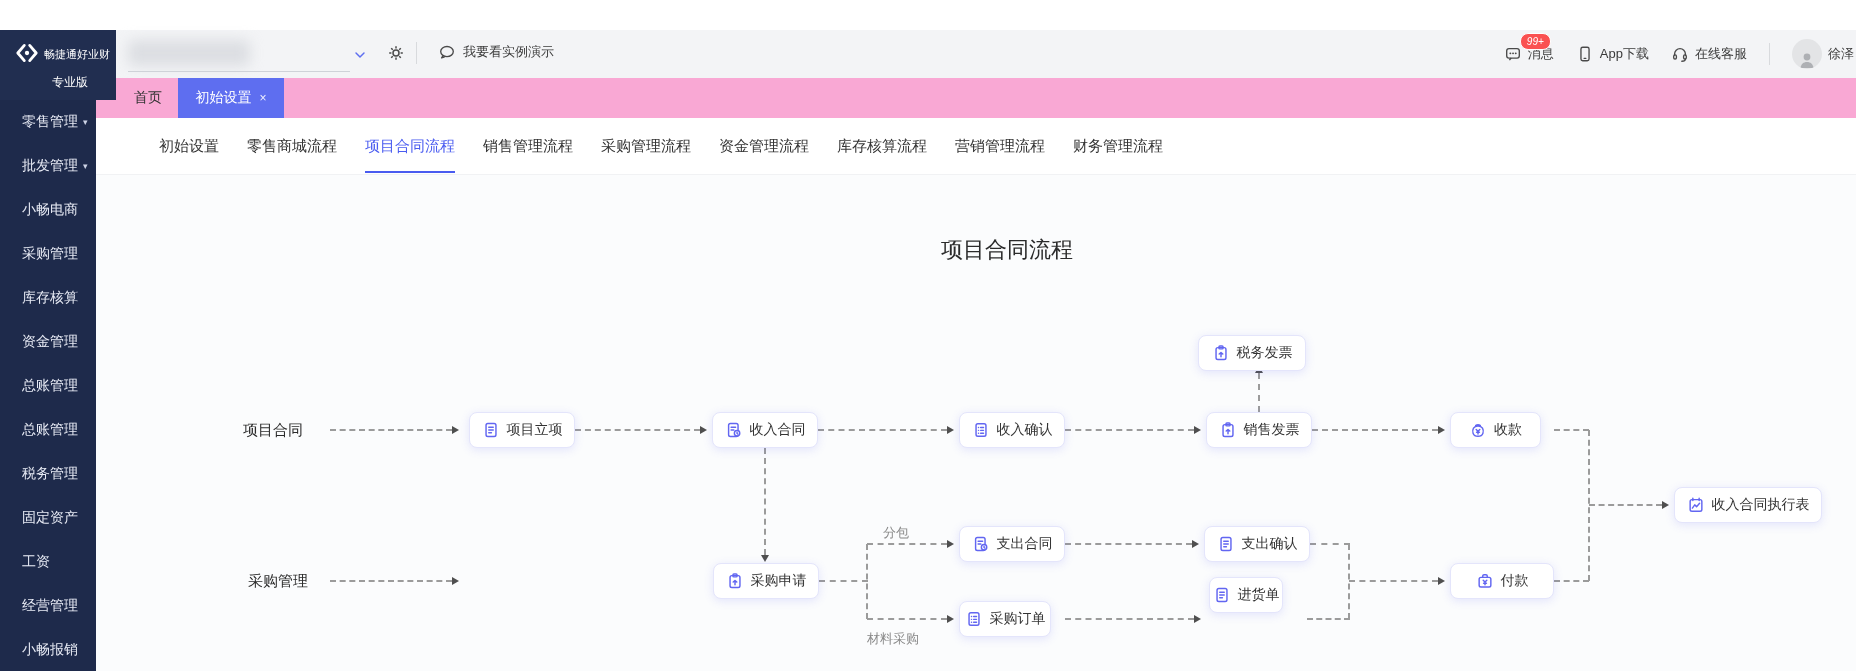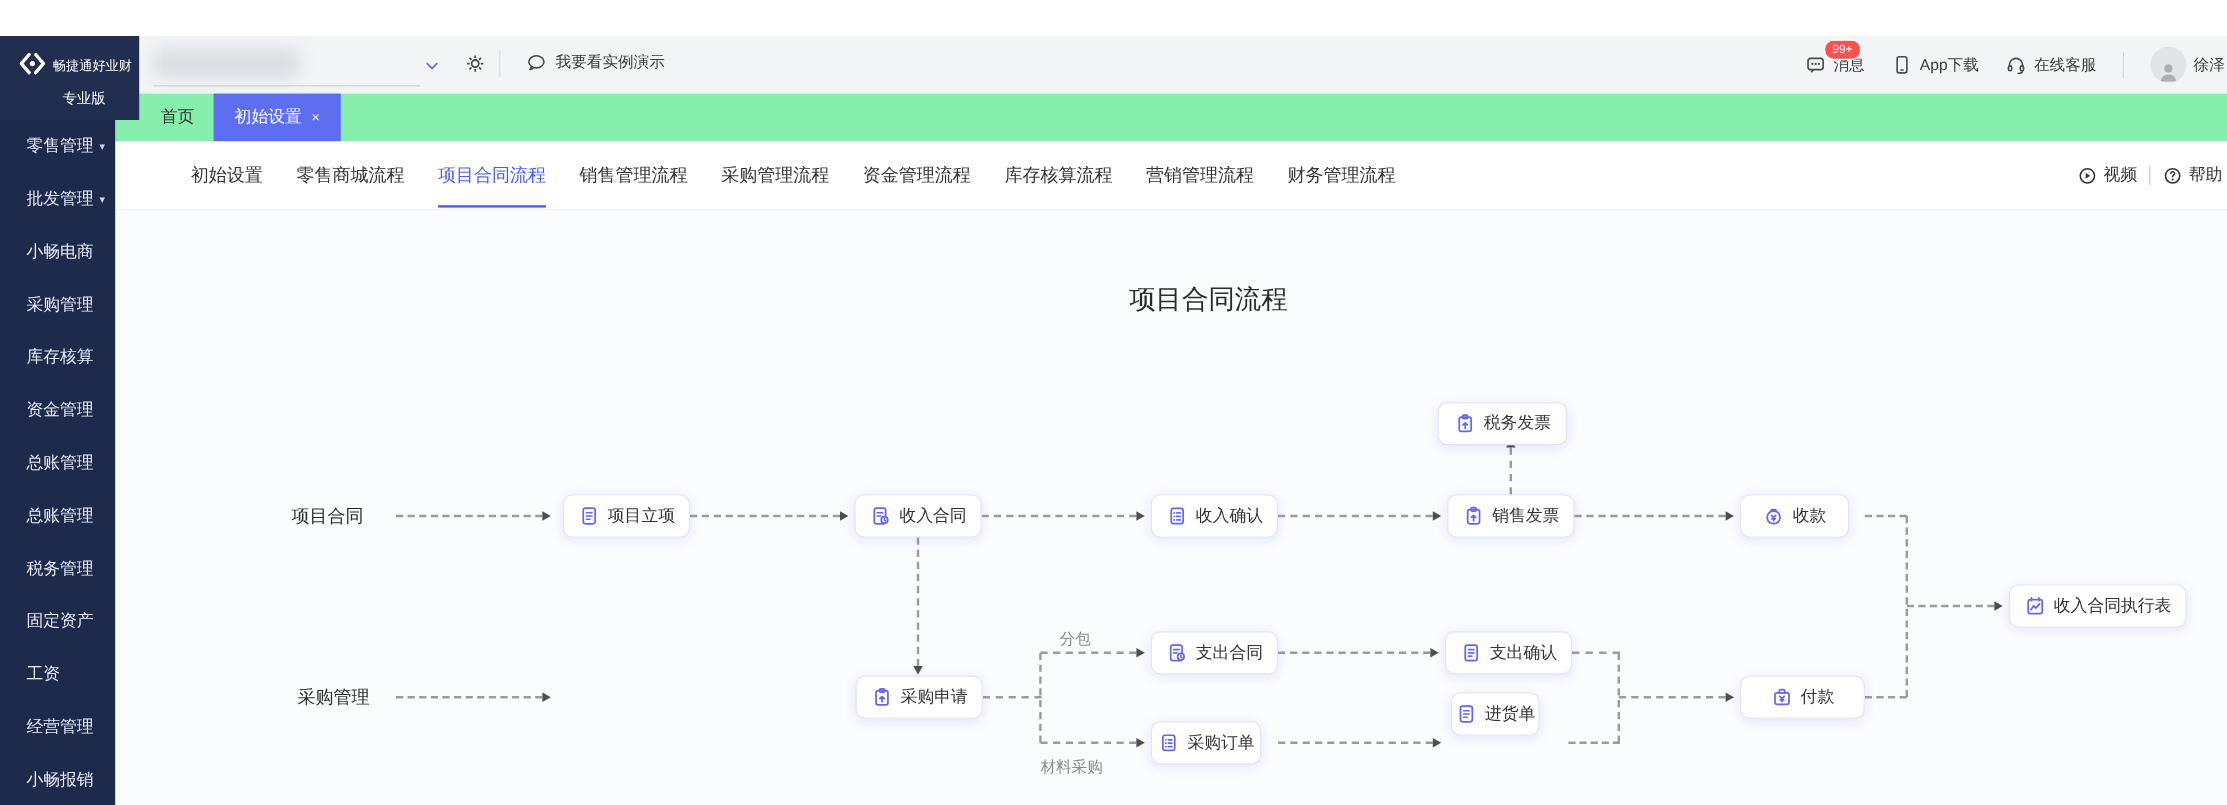--- a/index.html
+++ b/index.html
@@ -21,26 +21,26 @@
   #topbar{left:96px;top:30px;right:0;height:48px;background:#f3f4f6;}
   #blurblob{position:absolute;left:32px;top:10px;width:122px;height:26px;background:#c9ccd2;filter:blur(7px);opacity:.55;border-radius:4px;}
   #cunderline{position:absolute;left:32px;top:41px;width:222px;height:1px;background:#cfd2d8;}
   .tbicon{display:inline-block;vertical-align:middle;}
   #chev{position:absolute;left:256px;top:17px;color:#5e6ef0;}
   #gear{position:absolute;left:290px;top:13px;color:#4a4a4a;}
   #tbdiv1{position:absolute;left:320px;top:12px;width:1px;height:22px;background:#d8dadd;}
   #demo{position:absolute;left:342px;top:13px;display:flex;align-items:center;gap:7px;font-size:13px;color:#3a3a3a;cursor:pointer;}
   #tbright{position:absolute;right:0;top:0;height:48px;display:flex;align-items:center;gap:22px;padding-right:2px;font-size:13px;color:#3a3a3a;}
   .tbitem{display:flex;align-items:center;gap:6px;cursor:pointer;position:relative;}
-  #badge{position:absolute;top:-12px;left:16px;background:#fa5151;color:#fff;font-size:10px;line-height:13px;padding:1px 6px;border-radius:8px;border:1px solid #fff;}
+  #badge{position:absolute;top:-12px;left:16px;background:#fa5151;color:#fff;font-size:10px;line-height:13px;padding:1px 6px;border-radius:8px;border:1px solid #fff;font-style:italic;}
   #tbdiv2{width:1px;height:22px;background:#d8dadd;}
   #avatar{width:30px;height:30px;border-radius:50%;background:#e3e4e6;display:flex;align-items:flex-end;justify-content:center;overflow:hidden;}
   #uname{white-space:nowrap;}
   
-  #tabstrip{left:96px;top:78px;right:0;height:40px;background:#86efac;text-decoration:underline;}
+  #tabstrip{left:96px;top:78px;right:0;height:40px;background:#f9a8d4;text-decoration:underline;}
   #wtab-home{position:absolute;left:24px;top:0;height:40px;display:flex;align-items:center;padding:0 14px;font-size:14px;color:#333;cursor:pointer;}
   #wtab-active{position:absolute;left:82px;top:0;height:40px;width:106px;background:#5e6ef0;color:#fff;display:flex;align-items:center;justify-content:center;gap:8px;font-size:14px;cursor:pointer;}
   #wtab-close{font-size:12px;opacity:.9;cursor:pointer;}
   
   #content{left:96px;top:118px;right:0;bottom:0;background:#fbfcfd;}
   #navrow{position:absolute;left:0;top:0;right:0;height:56px;background:#fff;border-bottom:1px solid #f1f2f4;
           display:flex;align-items:center;gap:28px;padding-left:63px;font-size:15px;color:#333;}
   .ntab{cursor:pointer;position:relative;padding:17px 0;}
   .ntab.active{color:#4a5cf0;}
   .ntab.active::after{content:"";position:absolute;left:0;right:0;bottom:0;height:2px;background:#4a5cf0;}
@@ -292,35 +292,20 @@
   <div id="navrow">
     <span class="ntab">初始设置</span>
     <span class="ntab">零售商城流程</span>
     <span class="ntab active">项目合同流程</span>
     <span class="ntab">销售管理流程</span>
     <span class="ntab">采购管理流程</span>
     <span class="ntab">资金管理流程</span>
     <span class="ntab">库存核算流程</span>
     <span class="ntab">营销管理流程</span>
     <span class="ntab">财务管理流程</span>
-    <div id="navactions">
-      <span class="nact">
-          <svg width="17" height="17" viewBox="0 0 20 20" color="#333">
-            <use href="#i-play"></use>
-          </svg>
-          <span>视频</span>
-        </span>
-      <div id="navdiv"></div>
-      <span class="nact">
-          <svg width="17" height="17" viewBox="0 0 20 20" color="#333">
-            <use href="#i-help"></use>
-          </svg>
-          <span>帮助</span>
-        </span>
-    </div>
   </div>
 
   <div id="flowtitle">项目合同流程</div>
 
   <div class="rowlabel" style="left:147px;top:303px">项目合同</div>
   <div class="rowlabel" style="left:152px;top:454px">采购管理</div>
 
   <i class="hl" style="left:234px;top:311px;width:122px"></i>
     <i class="ar" style="left:356px;top:308px"></i>
   <i class="hl" style="left:479px;top:311px;width:125px"></i>

